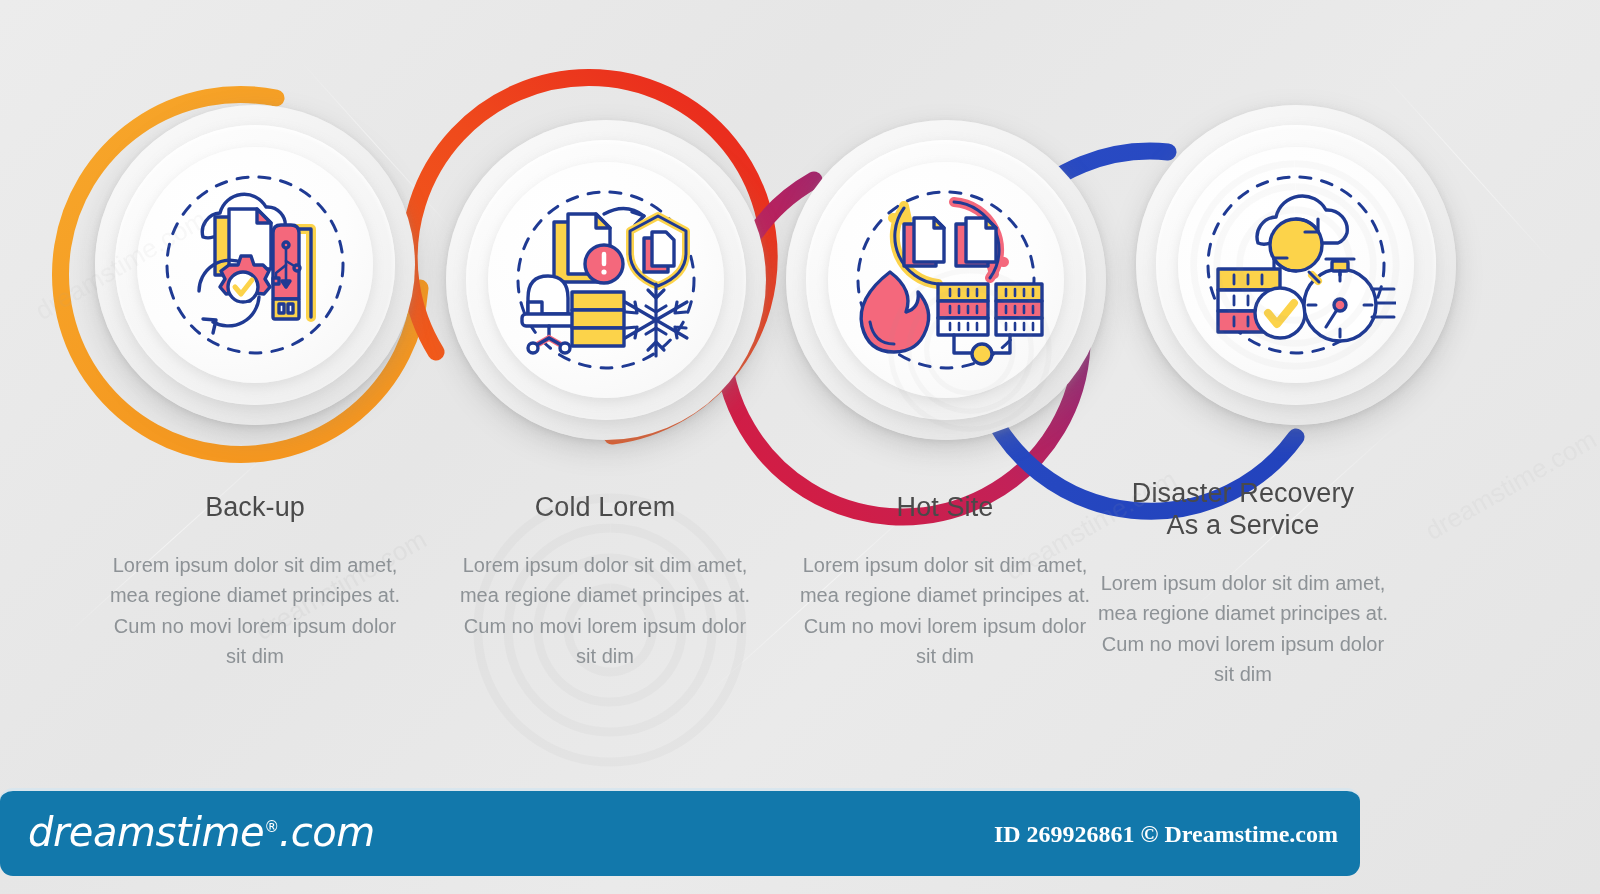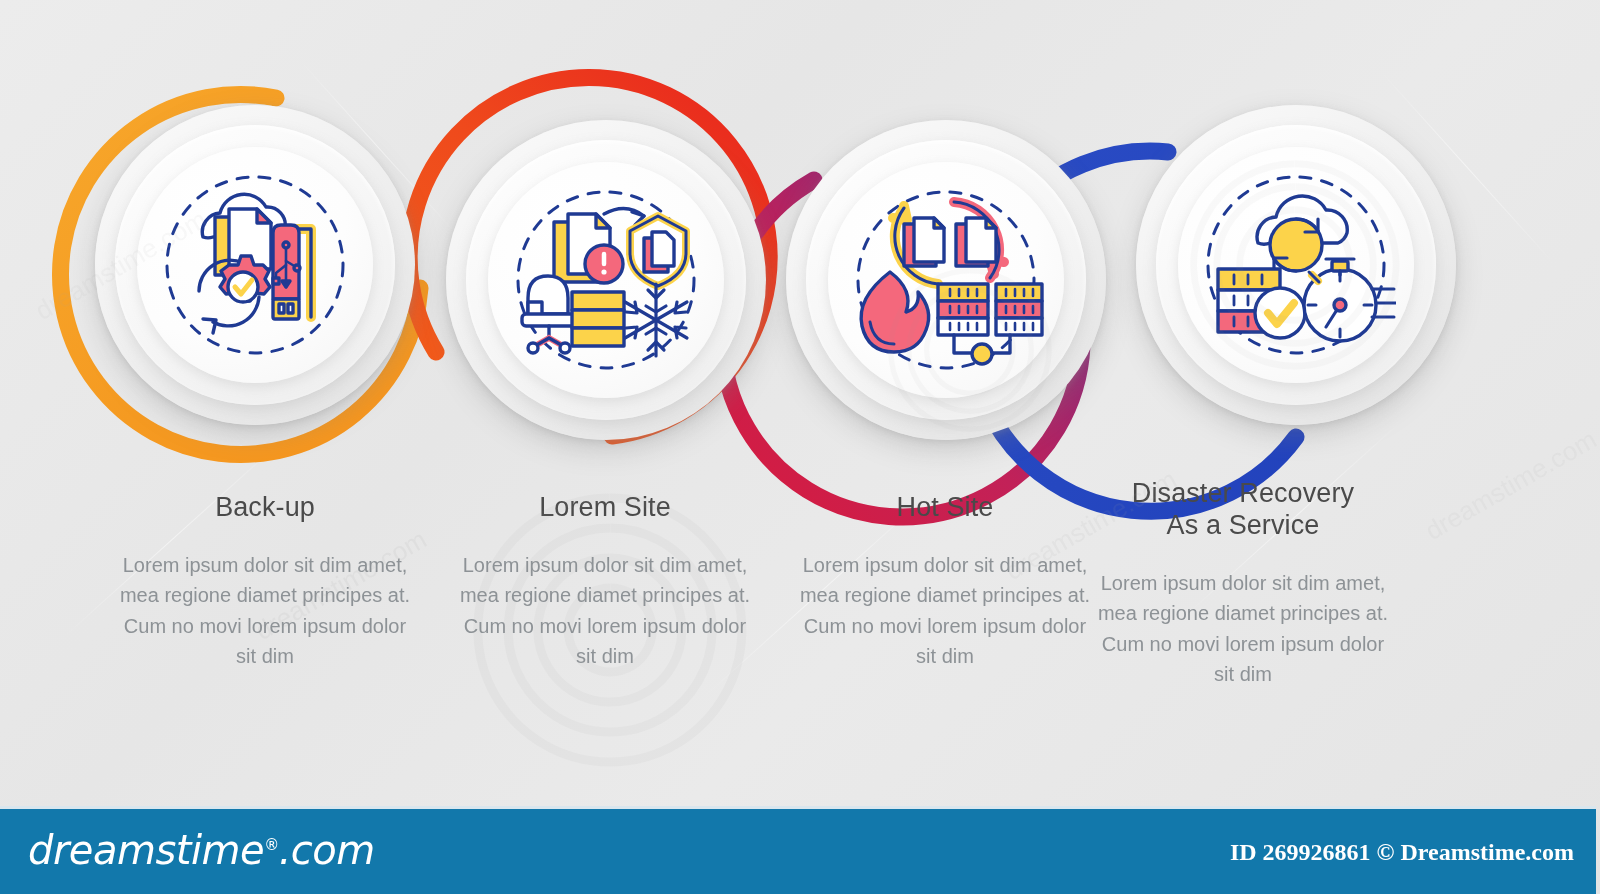--- a/index.html
+++ b/index.html
@@ -117,25 +117,26 @@
     transform-origin: left top;
     white-space: nowrap;
     pointer-events: none;
     font-family: "Liberation Sans", sans-serif;
   }
 
   
   #footer {
     position: absolute;
     left: 0;
-    bottom: 0;
-    width: 1596px;
+    bottom: 18px;
+    width: 1360px;
     height: 88px;
     background: #1278ab;
     border-top: 3px solid #d9e6ee;
+    border-radius: 13px;
   }
   #footer .brand {
     position: absolute;
     left: 28px;
     top: 18px;
     font-family: "DejaVu Sans", sans-serif;
     font-size: 40px;
     font-style: italic;
     color: #ffffff;
     letter-spacing: -.5px;
@@ -401,27 +402,27 @@
               <path d="M144 140 l-14 22" stroke-width="3.2"></path>
               <circle cx="144" cy="140" r="6" fill="#F4687C"></circle>
 
               <path d="M176 124 h22 M180 138 h20 M176 152 h22" stroke-width="3"></path>
             </g>
           </svg>
         </div>
       </div>
     </div>
 
-    <div class="col" style="left:115px;top:492px;">
+    <div class="col" style="left:105px;top:492px;">
       <div class="title">Back-up</div>
       <div class="body">Lorem ipsum dolor sit dim amet, mea regione diamet principes at. Cum no movi lorem ipsum dolor sit dim</div>
     </div>
 
     <div class="col" style="left:455px;top:492px;">
-      <div class="title">Lorem Site</div>
+      <div class="title">Cold Lorem</div>
       <div class="body">Lorem ipsum dolor sit dim amet, mea regione diamet principes at. Cum no movi lorem ipsum dolor sit dim</div>
     </div>
 
     <div class="col" style="left:795px;top:492px;">
       <div class="title">Hot Site</div>
       <div class="body">Lorem ipsum dolor sit dim amet, mea regione diamet principes at. Cum no movi lorem ipsum dolor sit dim</div>
     </div>
 
     <div class="col" style="left:1093px;top:478px;">
       <div class="title">Disaster Recovery

